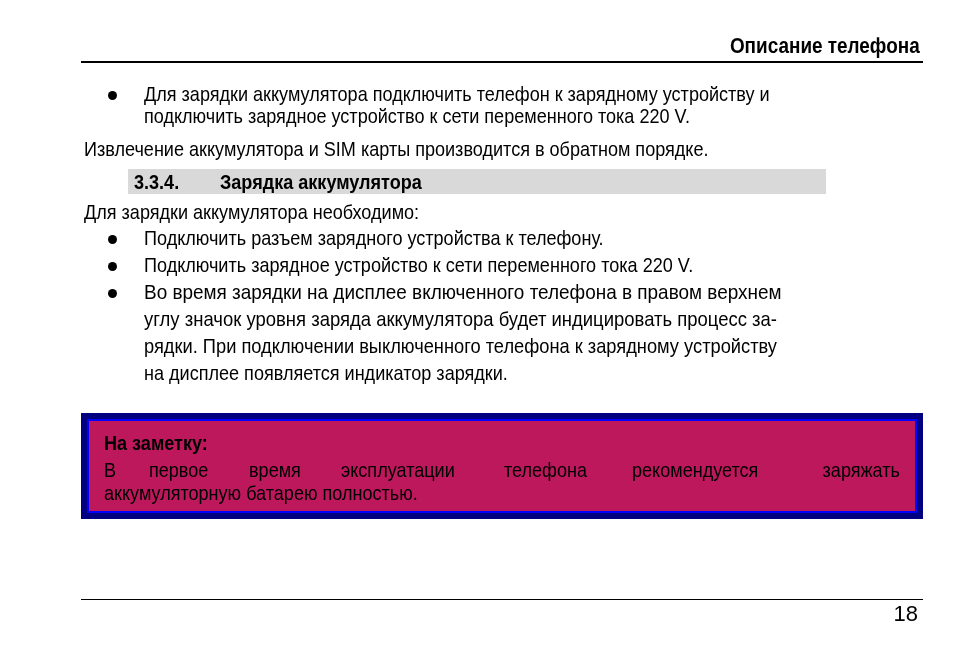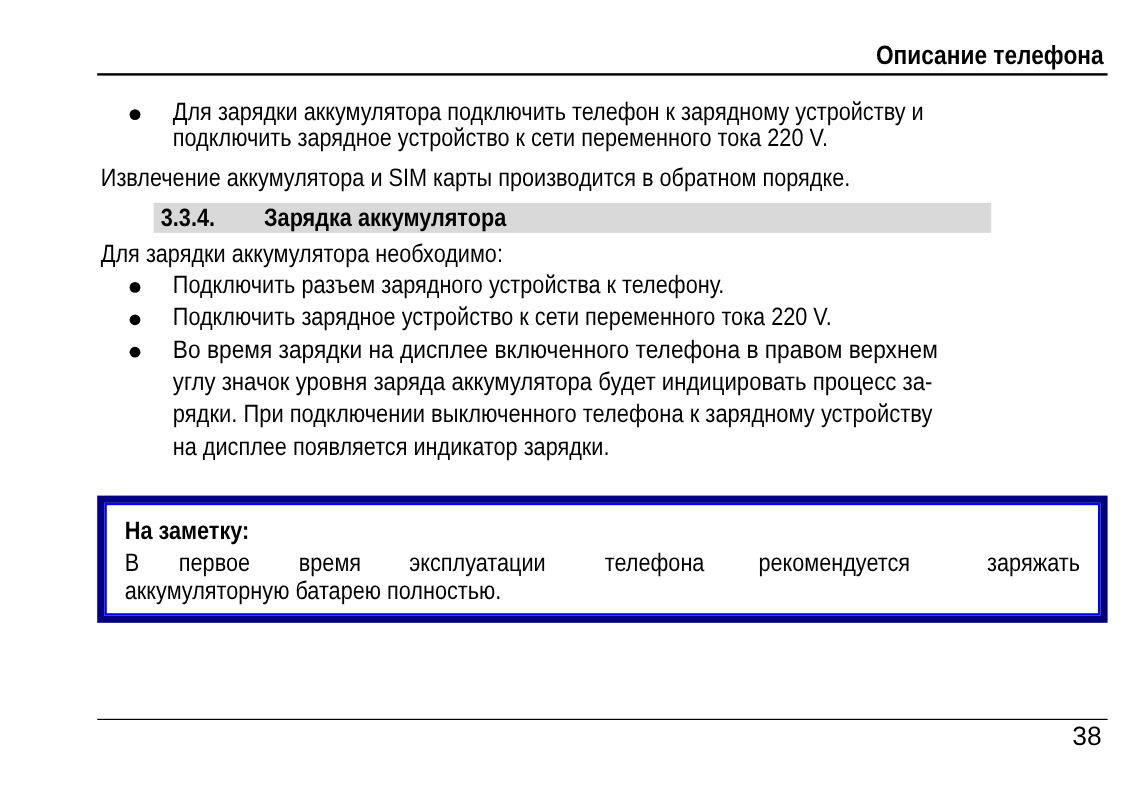--- a/index.html
+++ b/index.html
@@ -27,21 +27,21 @@
     }
     .section-num { position: absolute; left: 6px; top: 0px; font-size: 21px; font-weight: bold; line-height: 25px; }
     .section-title { position: absolute; left: 92px; top: 0px; font-size: 21px; font-weight: bold; line-height: 25px; }
 
     .note-box {
       position: absolute; left: 81px; top: 413px; width: 842px; height: 106px;
       background: #000080; box-sizing: border-box;
     }
     .note-inner {
       position: absolute; left: 6px; top: 6px; right: 6px; bottom: 6px;
-      background: #ffffff;
+      background: #be185d;
       border-top: 2px solid #0000ff; border-left: 2px solid #0000ff;
       border-right: 2px solid #0000ff; border-bottom: 2px solid #0000ff;
       box-sizing: border-box;
     }
     .note-title { position: absolute; left: 15px; top: 10px; font-size: 21px; font-weight: bold; line-height: 24px; }
     .note-text-1 {
       position: absolute; left: 15px; top: 37px; width: 796px;
       font-size: 21px; line-height: 24px;
       display: flex; justify-content: space-between;
     }
@@ -90,13 +90,13 @@
       <span class="narrow">эксплуатации</span>
       <span class="narrow">телефона</span>
       <span class="narrow">рекомендуется</span>
       <span class="narrow-r">заряжать</span>
     </div>
     <div class="note-text-2 narrow">аккумуляторную батарею полностью.</div>
   </div>
 </div>
 
 <div class="footer-rule"></div>
-<div class="page-number">38</div>
+<div class="page-number">18</div>
 
 </body></html>

